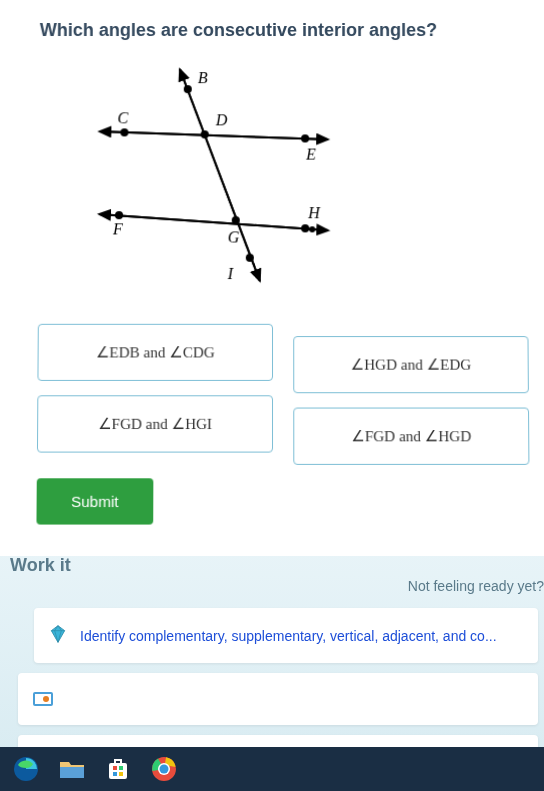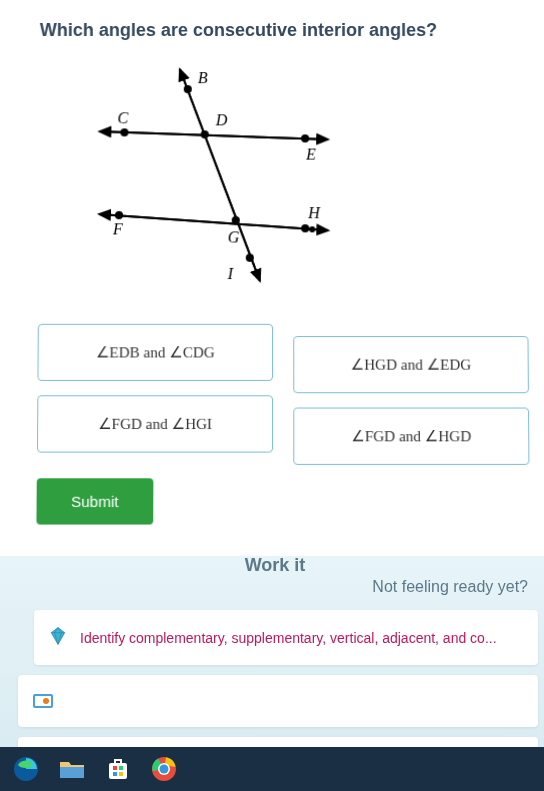--- a/index.html
+++ b/index.html
@@ -61,43 +61,43 @@
       font-size: 15px;
       cursor: pointer;
       margin-bottom: 30px;
     }
     .bottom-section {
       background: linear-gradient(180deg, #e8f4f8 0%, #d4e9f0 100%);
       padding: 8px 0 20px 10px;
       min-height: 280px;
     }
     .work-it {
-      text-align: center;
+      text-align: left;
       color: #5a7a8a;
       font-size: 18px;
       font-weight: 600;
       padding-right: 4px;
       margin-bottom: 2px;
     }
     .not-ready {
       text-align: right;
       color: #5a7a8a;
-      font-size: 16px;
-      padding-right: 16px;
+      font-size: 14px;
+      padding-right: 0;
       margin-bottom: 14px;
     }
     .resource {
       background: #fff;
       border-radius: 4px;
       padding: 16px 14px;
       margin: 10px 6px 10px 8px;
       display: flex;
       align-items: center;
       gap: 12px;
-      color: #be185d;
+      color: #1d4ed8;
       font-size: 14px;
       box-shadow: 0 1px 3px rgba(0,0,0,0.08);
       cursor: pointer;
     }
     .resource:nth-of-type(2), .resource:nth-of-type(3) { margin-left: 24px; }
     .gem-icon svg { width: 20px; height: 20px; }
     .lesson-icon {
       width: 22px; height: 20px;
       display: inline-flex;
       align-items: center;

